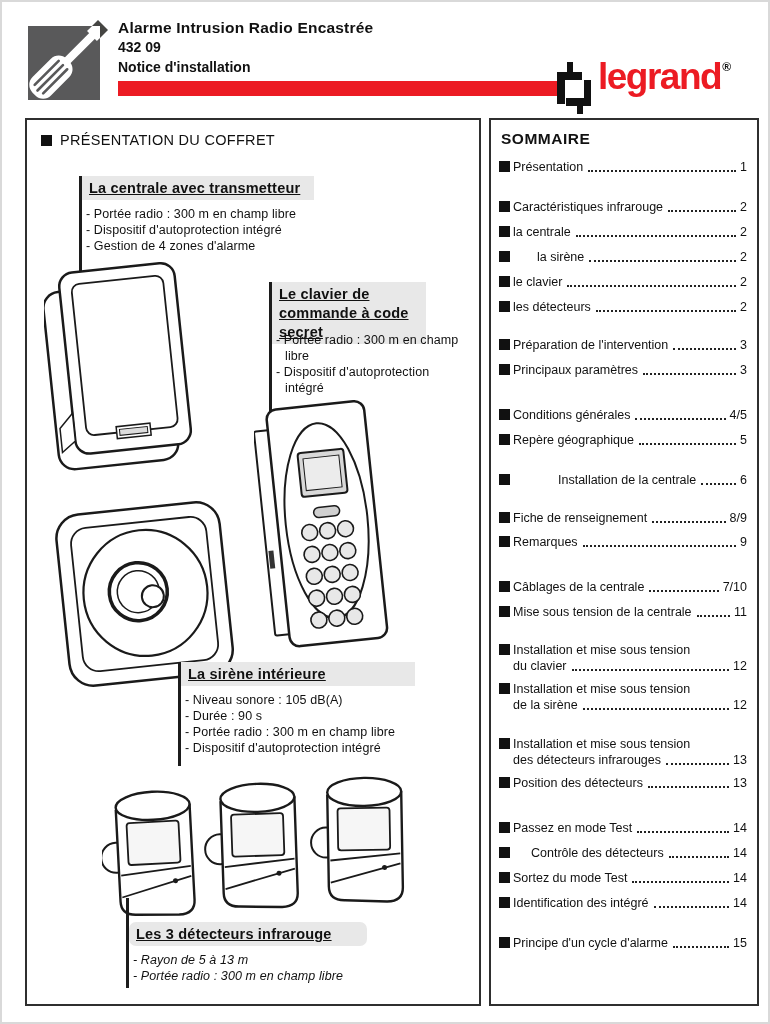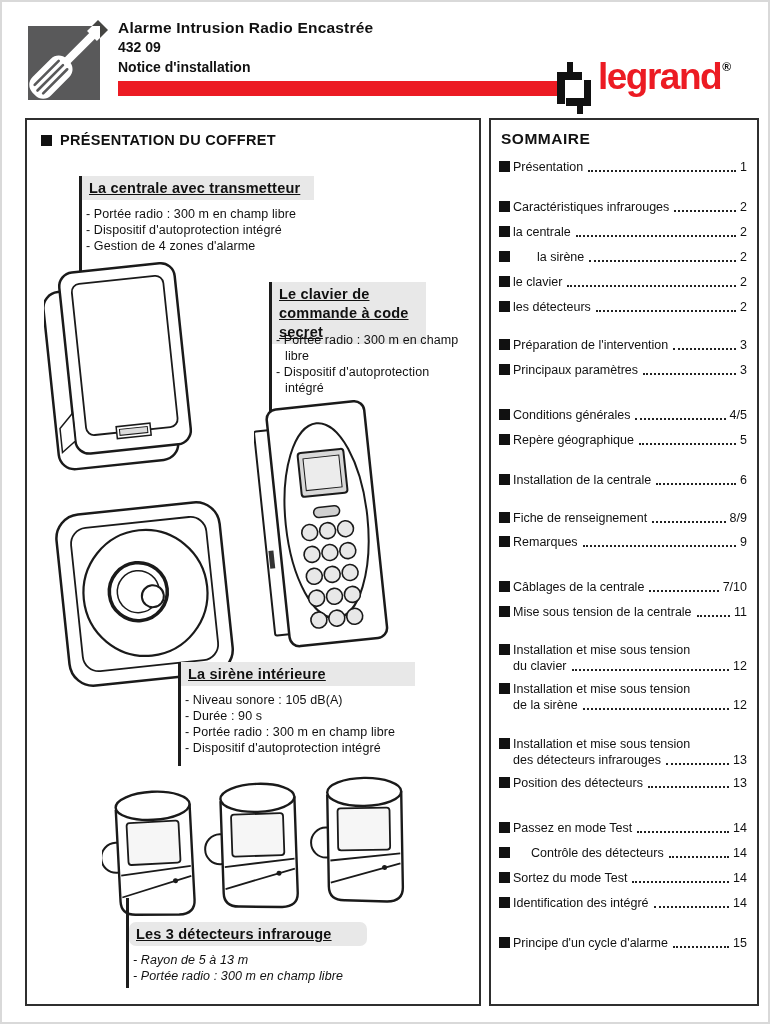--- a/index.html
+++ b/index.html
@@ -15,21 +15,21 @@
   .red-bar{position:absolute;left:118px;top:81px;width:442px;height:15px;background:#ec1b23;}
   .brand{position:absolute;left:553px;top:58px;display:flex;align-items:flex-start;}
   .brand-mark{width:40px;height:52px;margin-right:5px;margin-top:4px;}
   .brand-word{font-size:37px;font-weight:bold;color:#ec1b23;letter-spacing:-1.5px;line-height:1;}
   .brand-reg{font-size:12px;font-weight:bold;color:#111;margin-left:1px;margin-top:2px;}
   
   .panel{position:absolute;border:2px solid #2f2f2f;background:#fff;}
   #left-panel{left:25px;top:118px;width:452px;height:884px;}
   #right-panel{left:489px;top:118px;width:266px;height:884px;}
   .main-heading{position:absolute;left:14px;top:12px;display:flex;align-items:center;
-                font-size:14.5px;font-weight:bold;letter-spacing:.3px;}
+                font-size:14.5px;font-weight:normal;letter-spacing:.3px;}
   .sq{display:inline-block;width:11px;height:11px;background:#111;margin-right:8px;flex:0 0 auto;}
   
   .sec-line{position:absolute;width:3px;background:#1c1c1c;}
   .sec-title{position:absolute;background:#e8e8e8;font-size:14.5px;font-weight:bold;
              padding:3px 6px 2px 7px;line-height:1.3;letter-spacing:.2px;box-sizing:border-box;text-decoration:underline;}
   .sec-bullets{position:absolute;font-size:12.5px;line-height:16px;letter-spacing:.1px;}
   .sec-bullets div{padding-left:9px;text-indent:-9px;}
   .illu{position:absolute;}
   
   .toc-heading{position:absolute;left:10px;top:10px;font-size:15.5px;font-weight:bold;letter-spacing:.5px;}
@@ -225,21 +225,21 @@
         <span class="sq"></span>
         <div class="toc-row">
             <span class="toc-label">Présentation</span>
             <span class="leader"></span>
             <span class="toc-page">1</span>
           </div>
       </div>
       <div class="toc-item" style="margin-top:26px;">
         <span class="sq"></span>
         <div class="toc-row">
-            <span class="toc-label">Caractéristiques infrarouges</span>
+            <span class="toc-label">Caractéristiques infrarouge</span>
             <span class="leader"></span>
             <span class="toc-page">2</span>
           </div>
       </div>
       <div class="toc-item" style="margin-top:11px;">
         <span class="sq"></span>
         <div class="toc-row">
             <span class="toc-label">la centrale</span>
             <span class="leader"></span>
             <span class="toc-page">2</span>
@@ -294,21 +294,21 @@
           </div>
       </div>
       <div class="toc-item" style="margin-top:11px;">
         <span class="sq"></span>
         <div class="toc-row">
             <span class="toc-label">Repère géographique</span>
             <span class="leader"></span>
             <span class="toc-page">5</span>
           </div>
       </div>
-      <div class="toc-item" style="margin-top:26px;">
+      <div class="toc-item" style="margin-top:26px;gap:45px;">
         <span class="sq"></span>
         <div class="toc-row">
             <span class="toc-label">Installation de la centrale</span>
             <span class="leader"></span>
             <span class="toc-page">6</span>
           </div>
       </div>
       <div class="toc-item" style="margin-top:24px;">
         <span class="sq"></span>
         <div class="toc-row">

